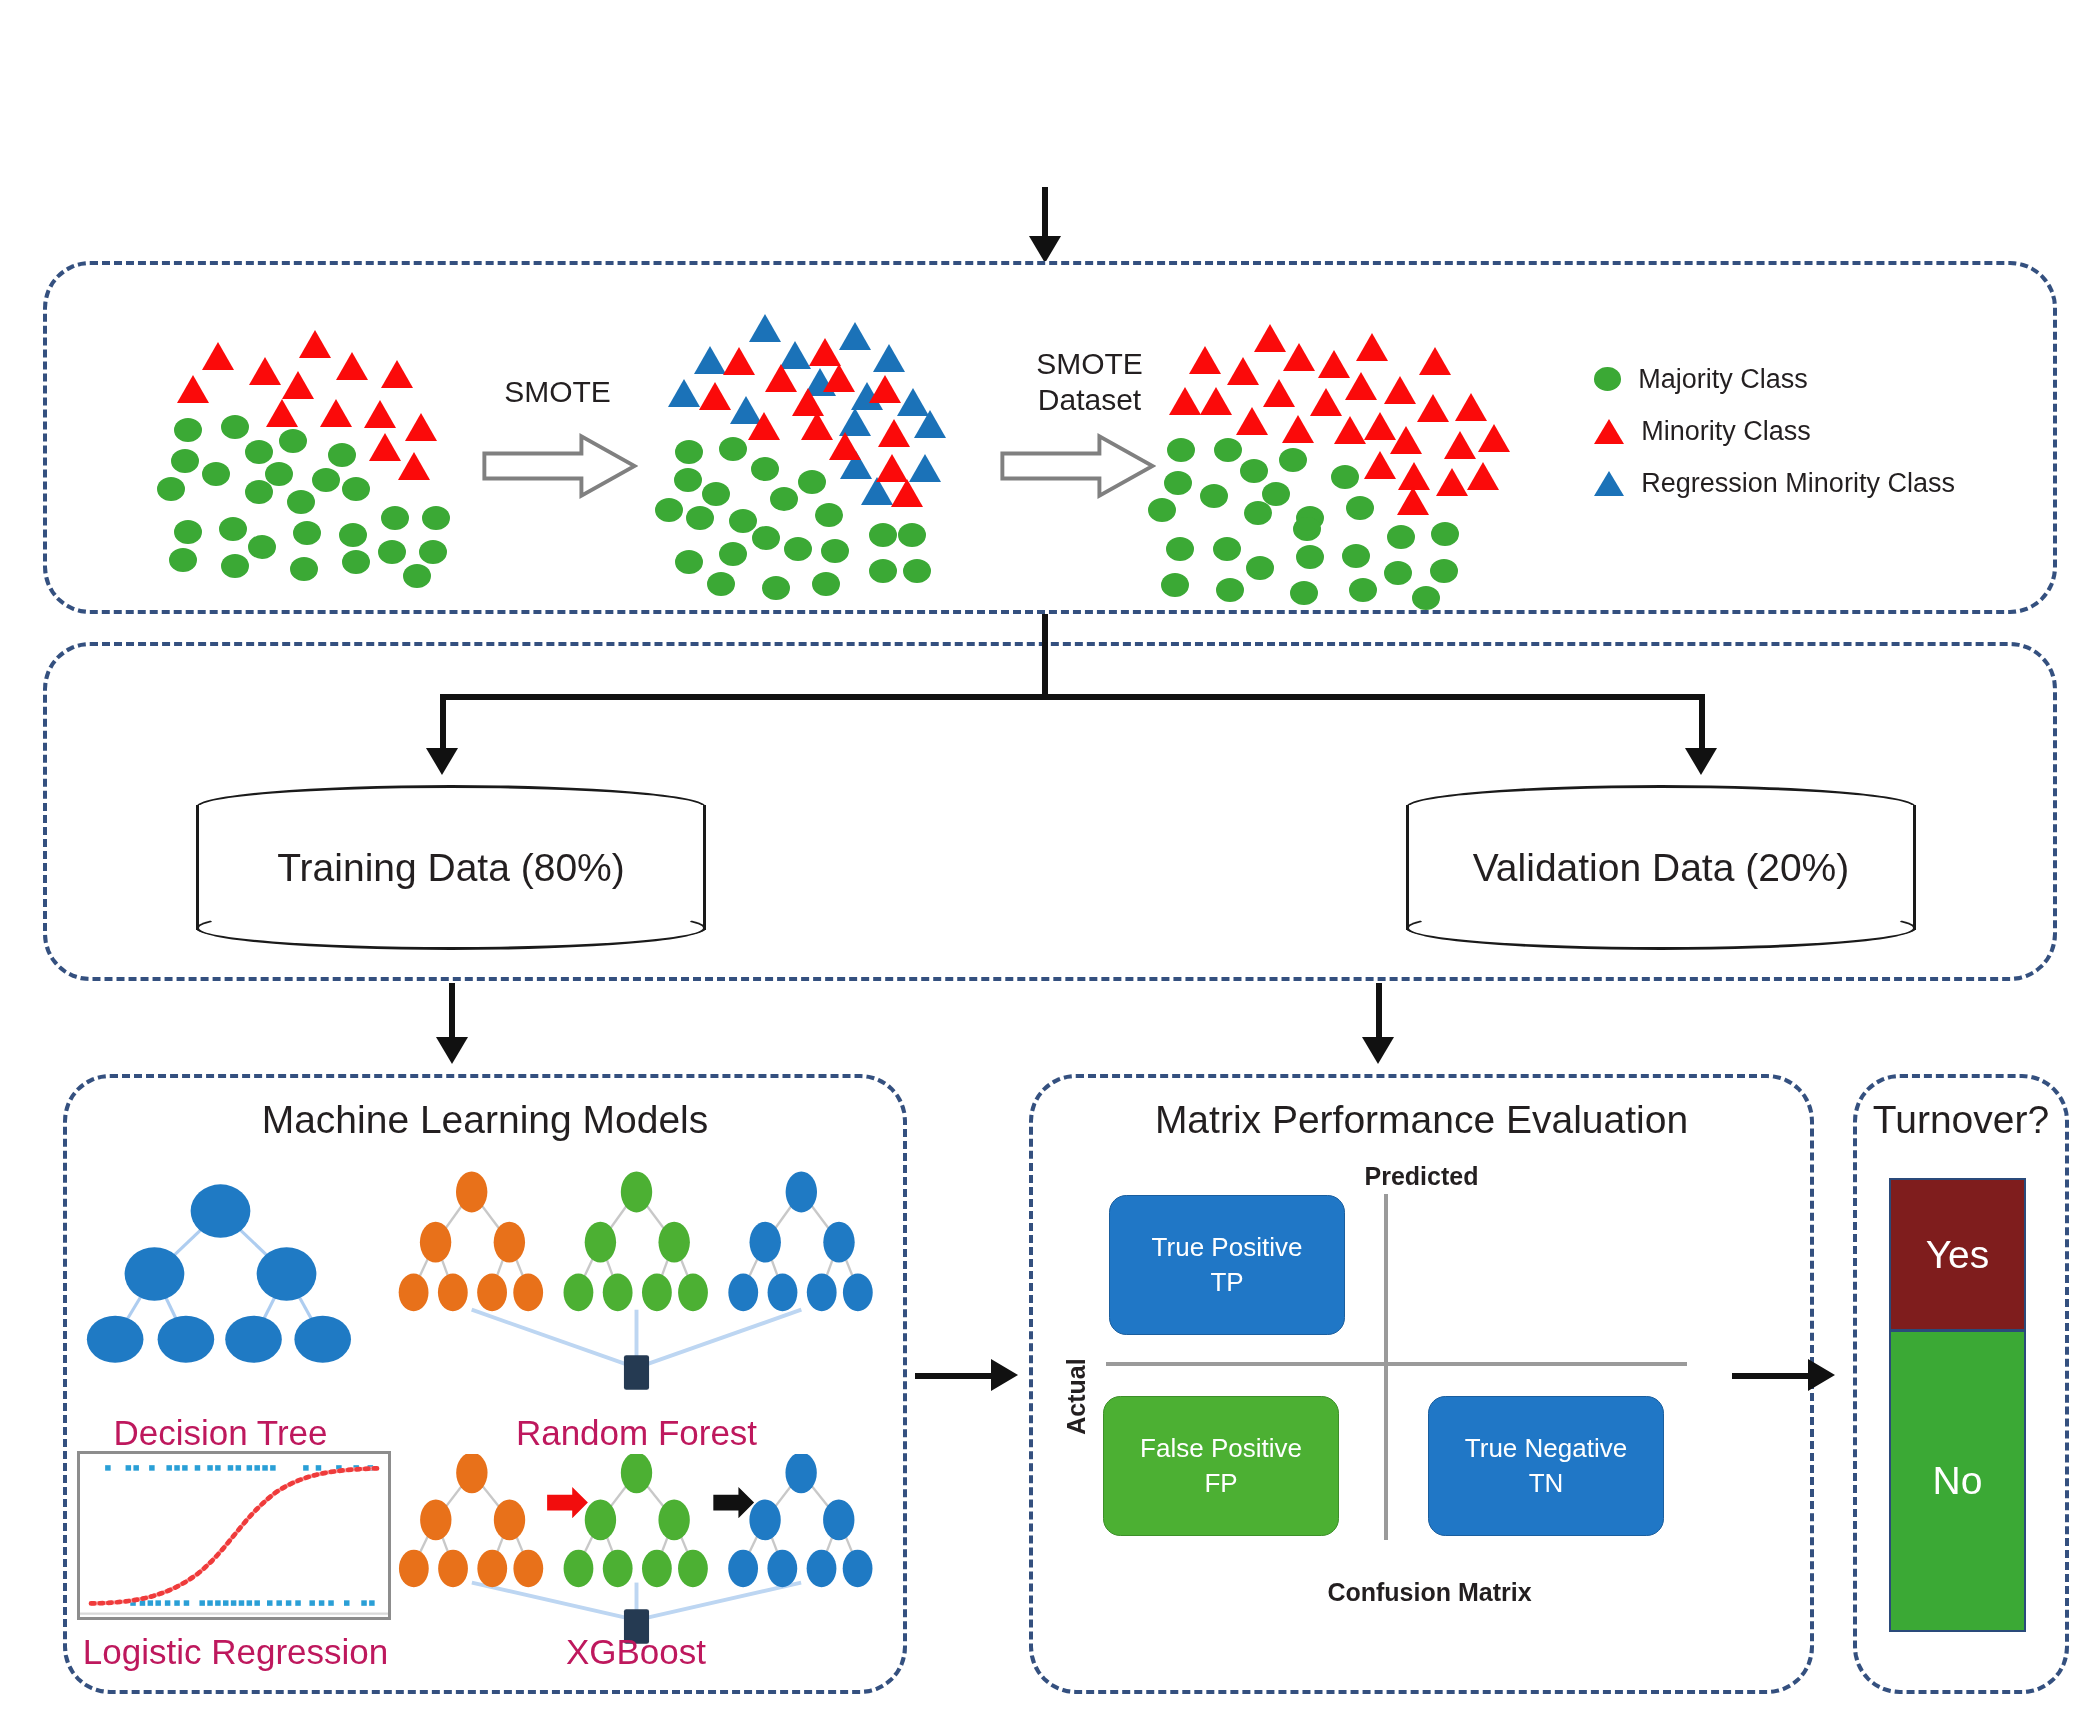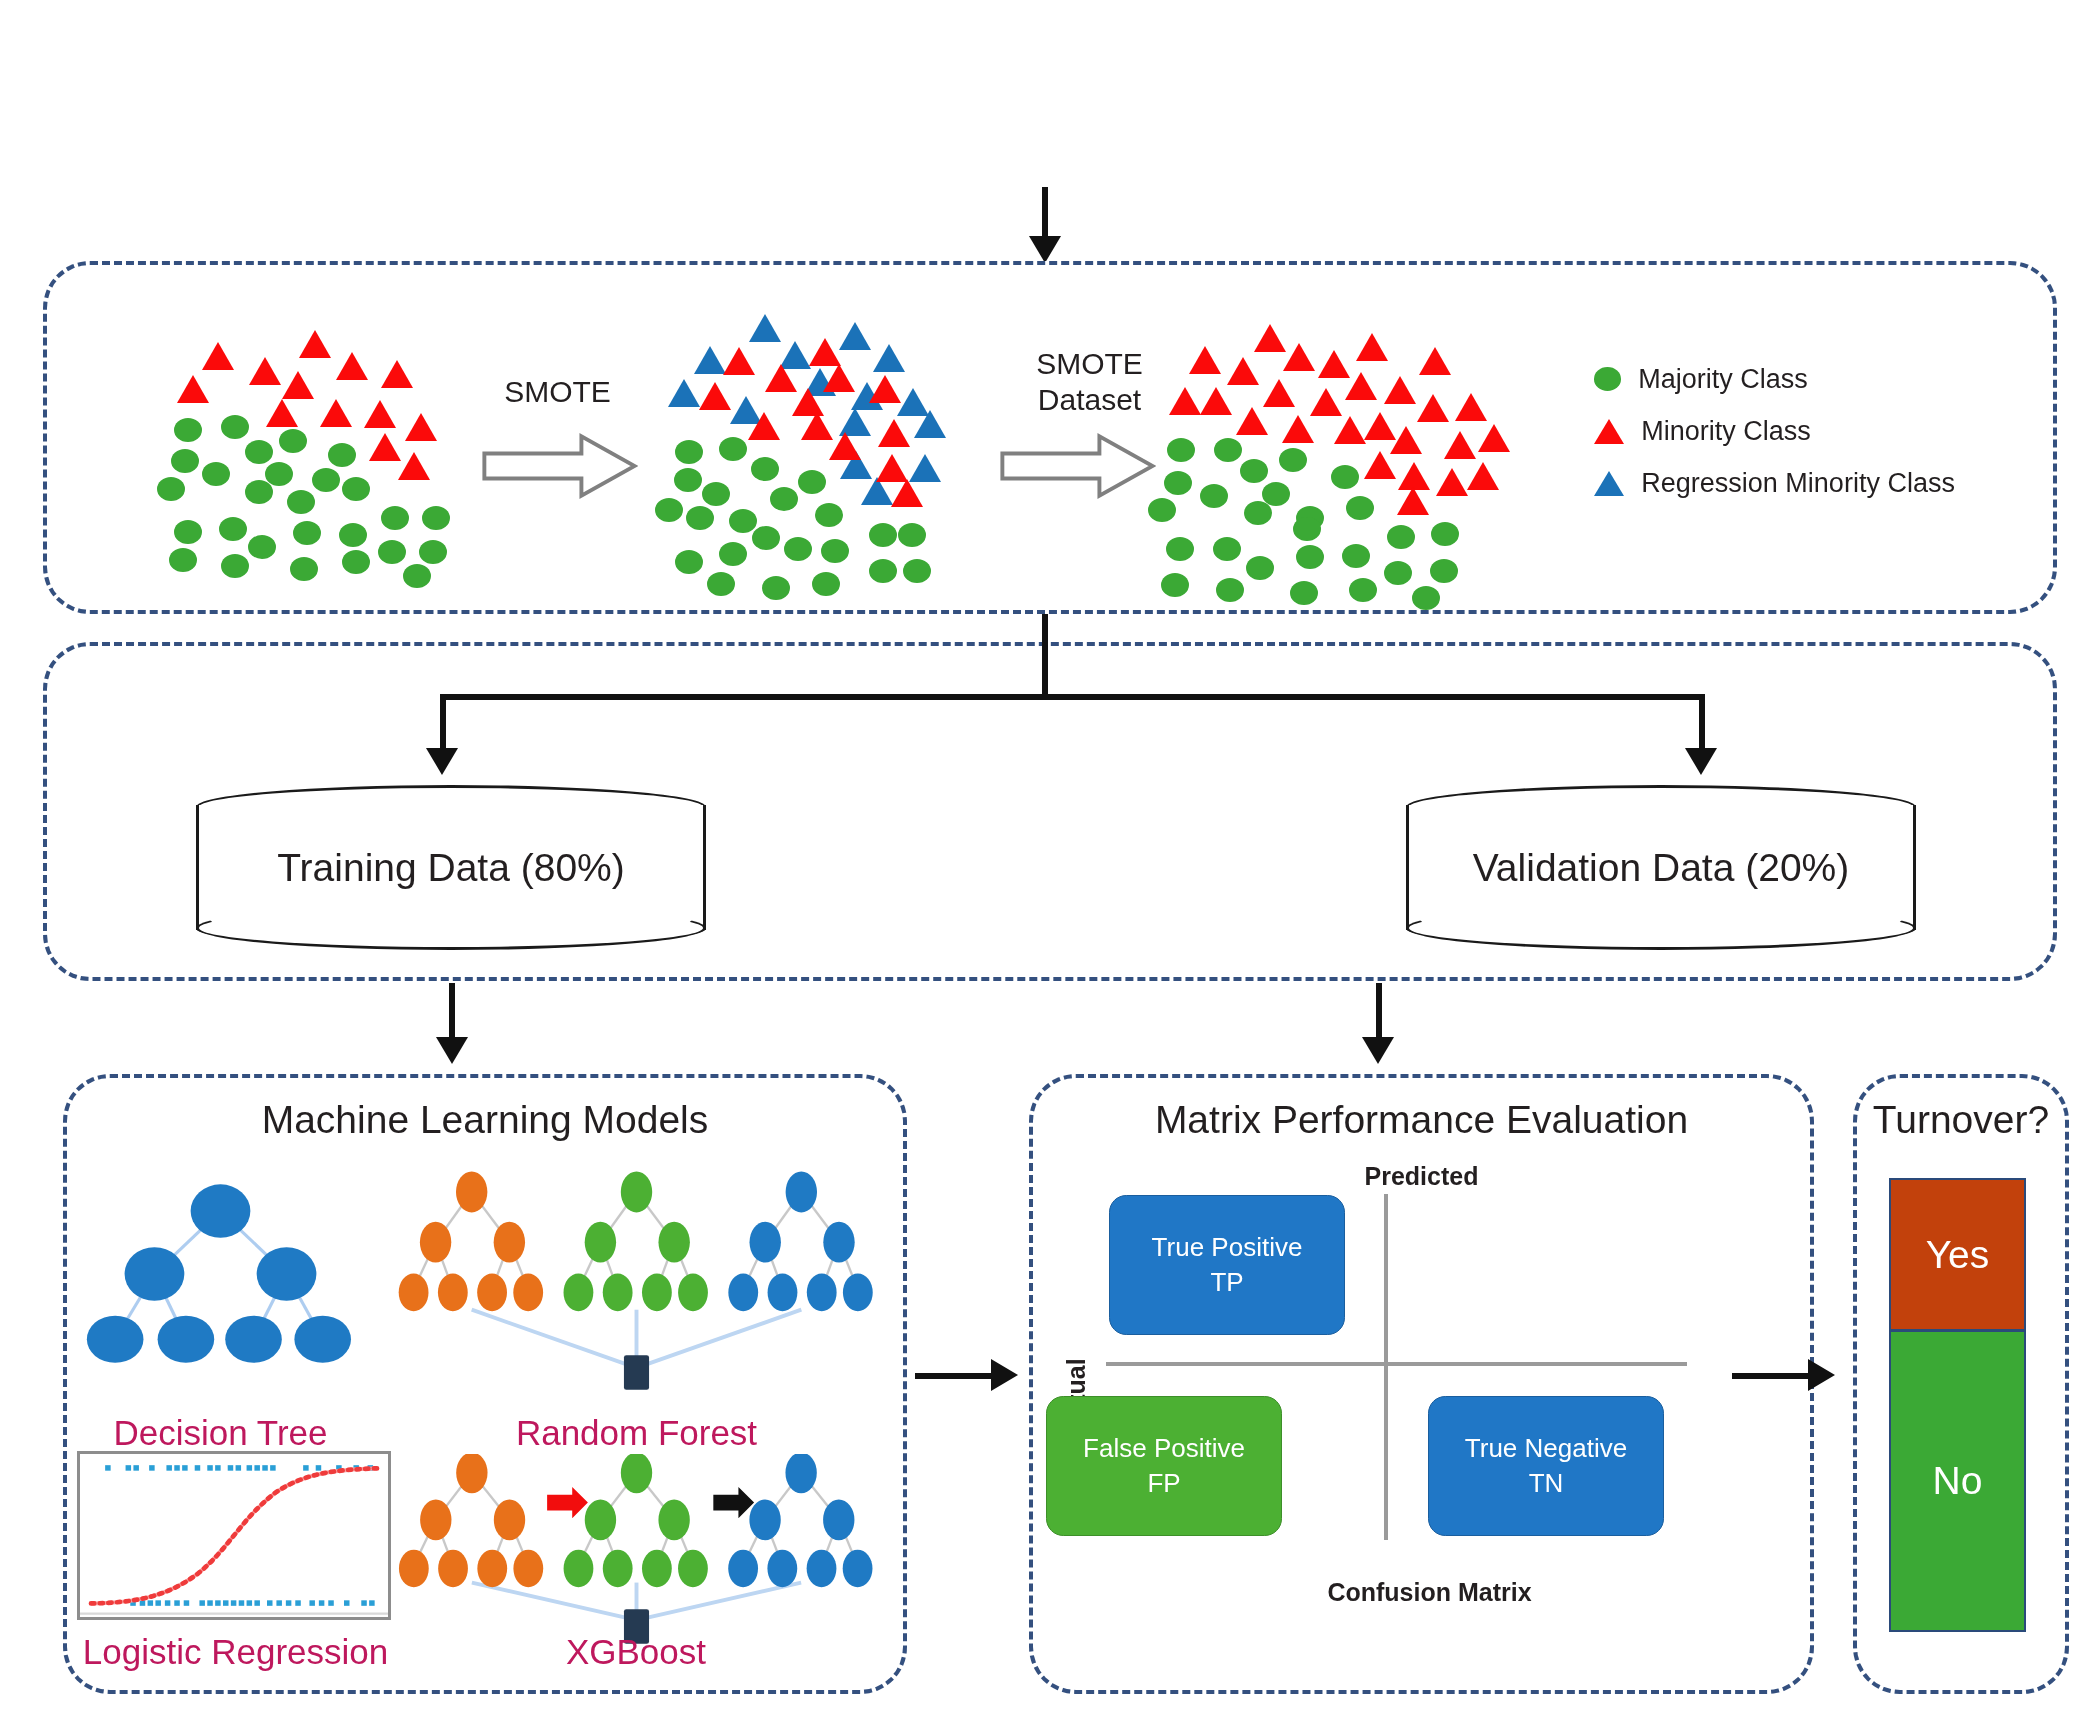--- a/index.html
+++ b/index.html
@@ -53,21 +53,21 @@
   .cmbox{position:absolute;border-radius:17.3px;display:flex;flex-direction:column;align-items:center;justify-content:center;
          color:#fff;font-size:26px;line-height:1.35;text-align:center;box-sizing:border-box;}
   .cmbox.blue{background:#2077c6;border:1.6px solid #1a5e9e;}
   .cmbox.green{background:#4cb033;border:1.6px solid #3d8f29;}
   .cmline{position:absolute;background:#9a9a9a;}
   .rot{transform:rotate(-90deg);transform-origin:center center;white-space:nowrap;}
 
   
   .tbar{position:absolute;border:2.4px solid #2a4a7a;box-sizing:border-box;display:flex;align-items:center;justify-content:center;
         color:#fff;font-size:39px;}
-  .tbar.yes{background:#c2410c;}
+  .tbar.yes{background:#7f1d1d;}
   .tbar.no{background:#3ba935;}
 
   
   .svgwrap{position:absolute;}
 </style>
 </head>
 <body>
 
 <div class="stage">
 
@@ -506,21 +506,21 @@
 
   <div class="abs small bold rot" style="left:1029px;top:1382px;width:94px;text-align:center;">Actual</div>
 
   <div class="cmline" style="left:1106px;top:1362px;width:581px;height:3.9px;"></div>
   <div class="cmline" style="left:1384px;top:1194px;width:3.9px;height:346px;"></div>
 
   <div class="cmbox blue" style="left:1109px;top:1195px;width:236px;height:140px;">
     <div>True Positive</div>
     <div>TP</div>
   </div>
-  <div class="cmbox green" style="left:1046px;top:1396px;width:236px;height:140px;">
+  <div class="cmbox green" style="left:1103px;top:1396px;width:236px;height:140px;">
     <div>False Positive</div>
     <div>FP</div>
   </div>
   <div class="cmbox blue" style="left:1428px;top:1396px;width:236px;height:140px;">
     <div>True Negative</div>
     <div>TN</div>
   </div>
 
   <div class="abs small bold" style="left:1186px;top:1578px;width:487px;text-align:center;">Confusion Matrix</div>
 

